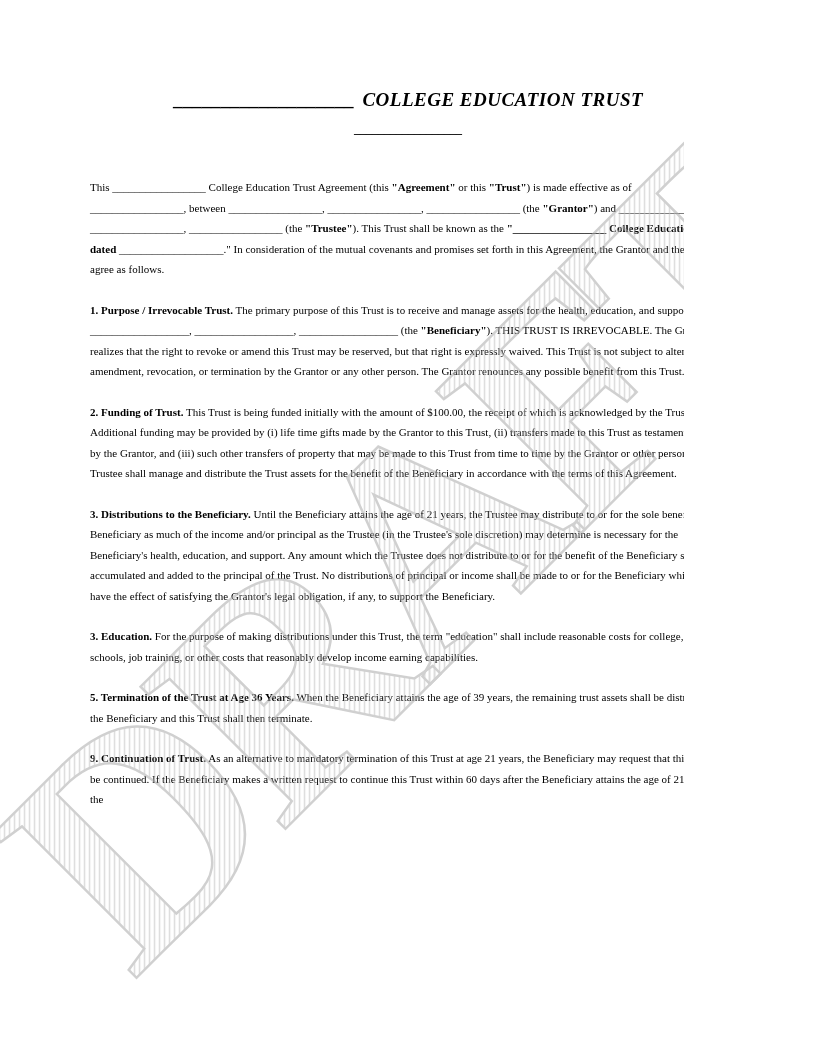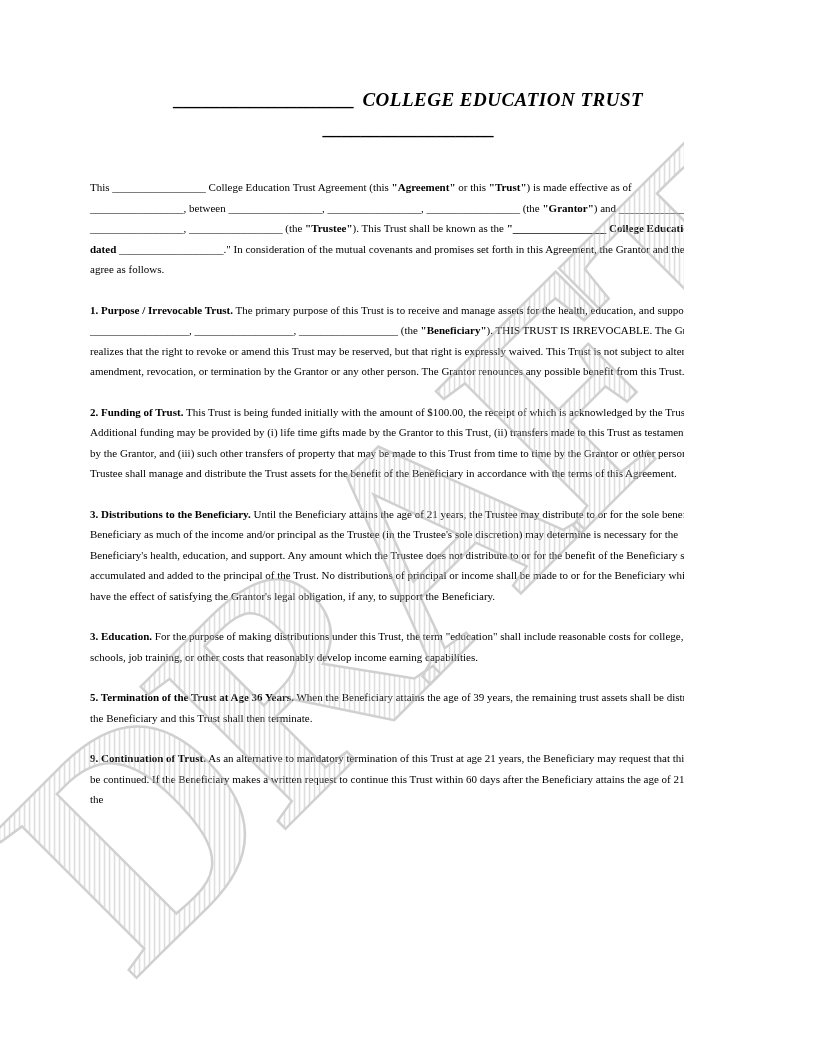--- a/index.html
+++ b/index.html
@@ -13,21 +13,21 @@
   }
   .content {
     position:absolute;
     left:90px; top:88px;
     width:636px;
   }
   .title-block { text-align:center; font-weight:bold; margin-bottom:36px; }
   .title-line1 { font-size:19px; line-height:24px; white-space:nowrap; }
   .title-line1 .tblank { margin-right:9px; letter-spacing:0; }
   .title-line1 .ttext { font-style:italic; letter-spacing:0.5px; }
-  .title-line2 { font-size:19px; line-height:24px; margin-top:5px; }
+  .title-line2 { font-size:12px; line-height:24px; margin-top:5px; }
   p.para {
     font-size:11px;
     line-height:20.5px;
     margin:0 0 20px 0;
     text-align:left;
   }
   p.para .b { font-weight:bold; }
   .watermark {
     position:absolute;
     left:0; top:0;

